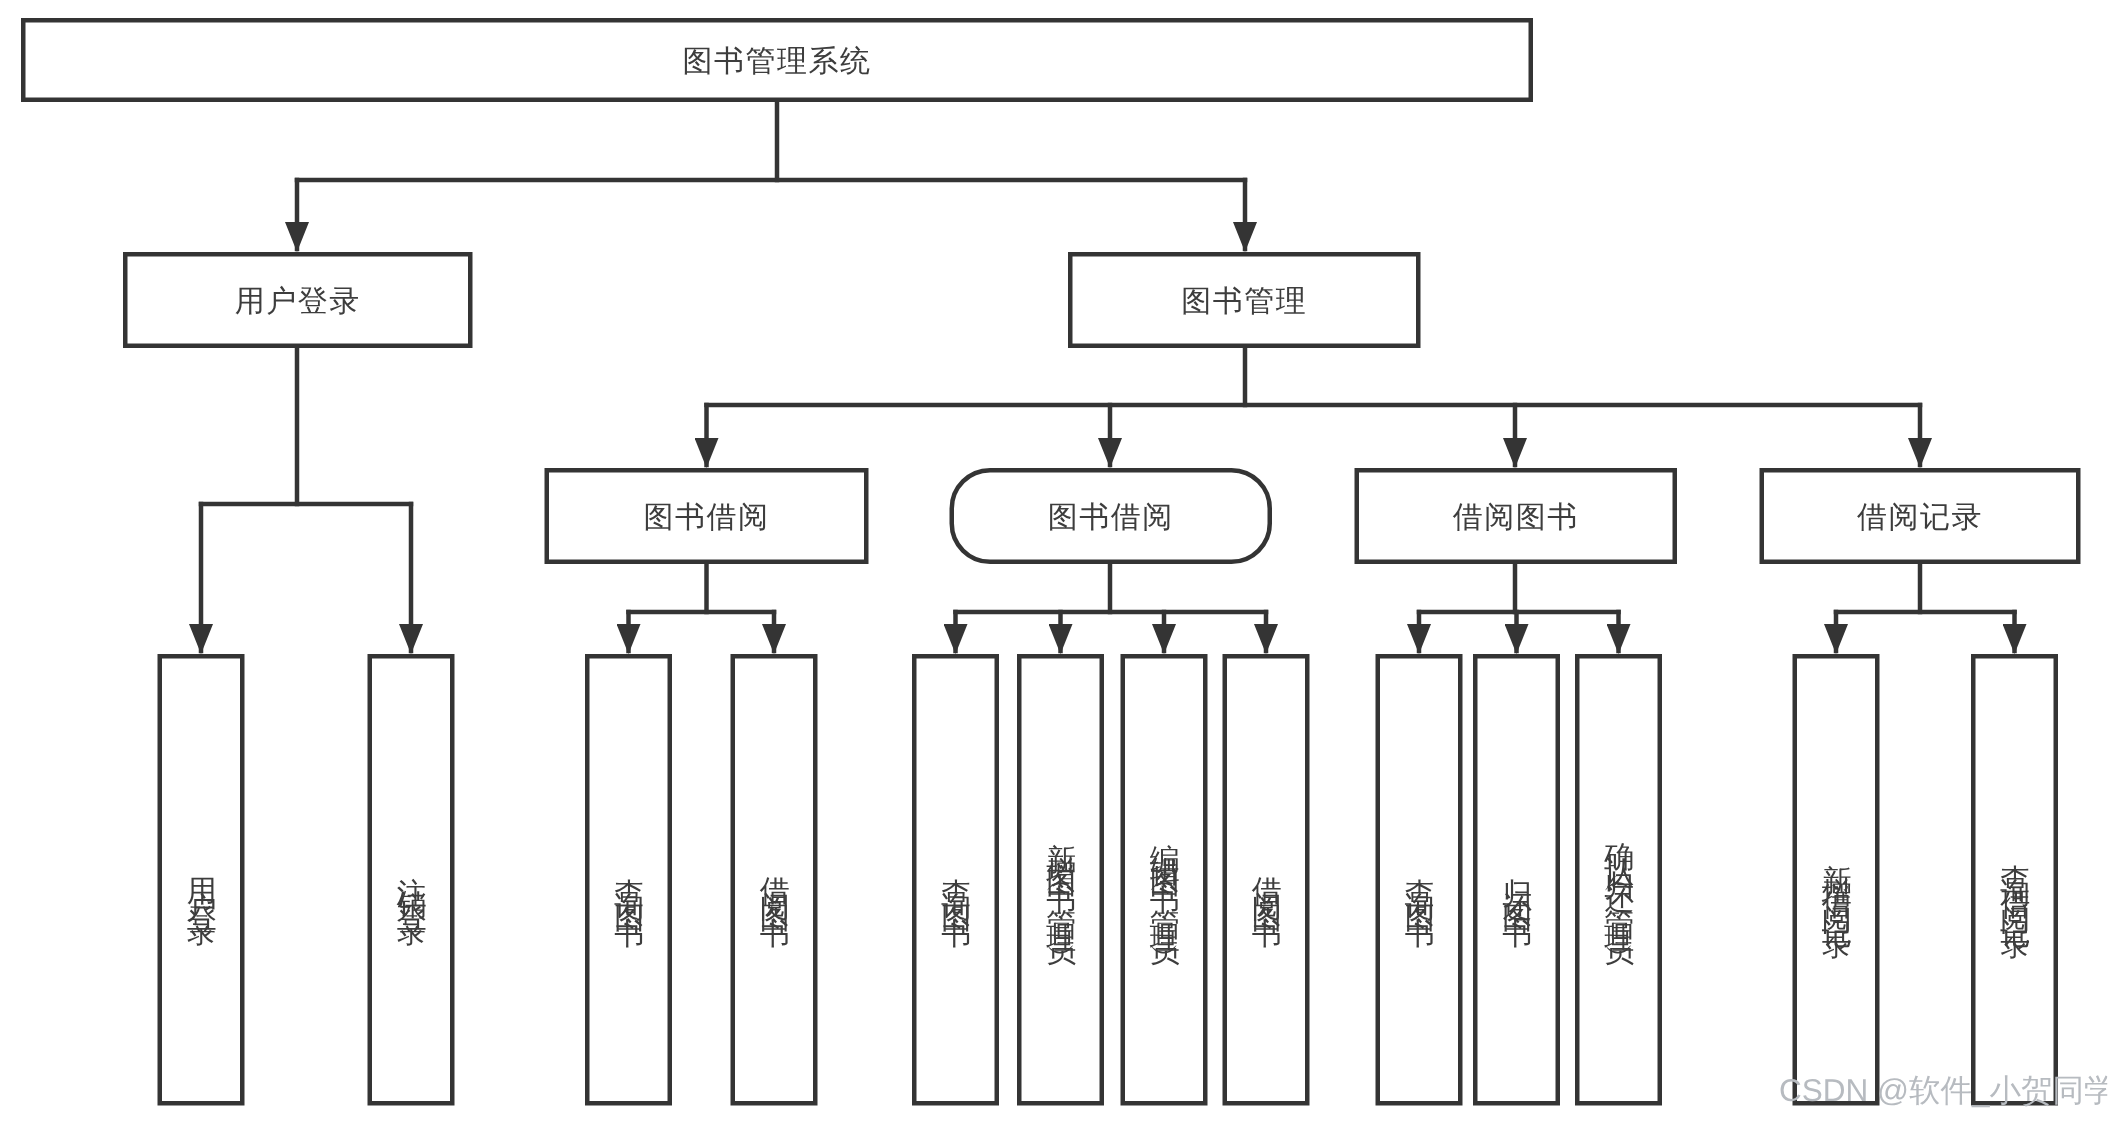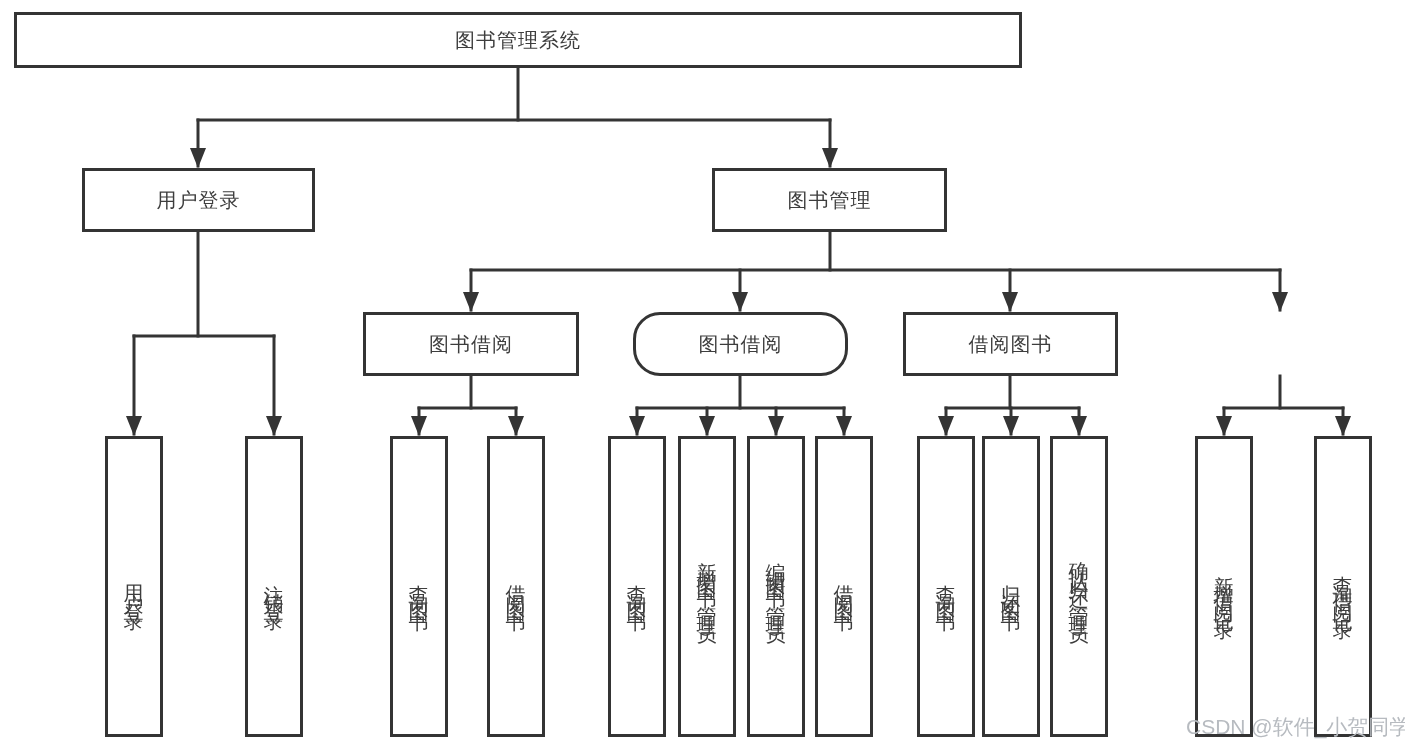--- a/index.html
+++ b/index.html
@@ -120,20 +120,23 @@
 
   <div class="node" style="left:363px; top:312px; width:216px; height:64px;">
     <span>图书借阅</span>
   </div>
   <div class="node" style="left:633px; top:312px; width:215px; height:64px;border-radius:27px;">
     <span>图书借阅</span>
   </div>
   <div class="node" style="left:903px; top:312px; width:215px; height:64px;">
     <span>借阅图书</span>
   </div>
+  <div class="node" style="left:1173px; top:312px; width:214px; height:64px;">
+    <span>借阅记录</span>
+  </div>
 
   <div class="node vnode" style="left:105px; top:436px; width:58px; height:301px;">
     <span class="vtext">用户登录</span>
   </div>
   <div class="node vnode" style="left:245px; top:436px; width:58px; height:301px;">
     <span class="vtext">注销登录</span>
   </div>
 
   <div class="node vnode" style="left:390px; top:436px; width:58px; height:301px;">
     <span class="vtext">查询图书</span>

